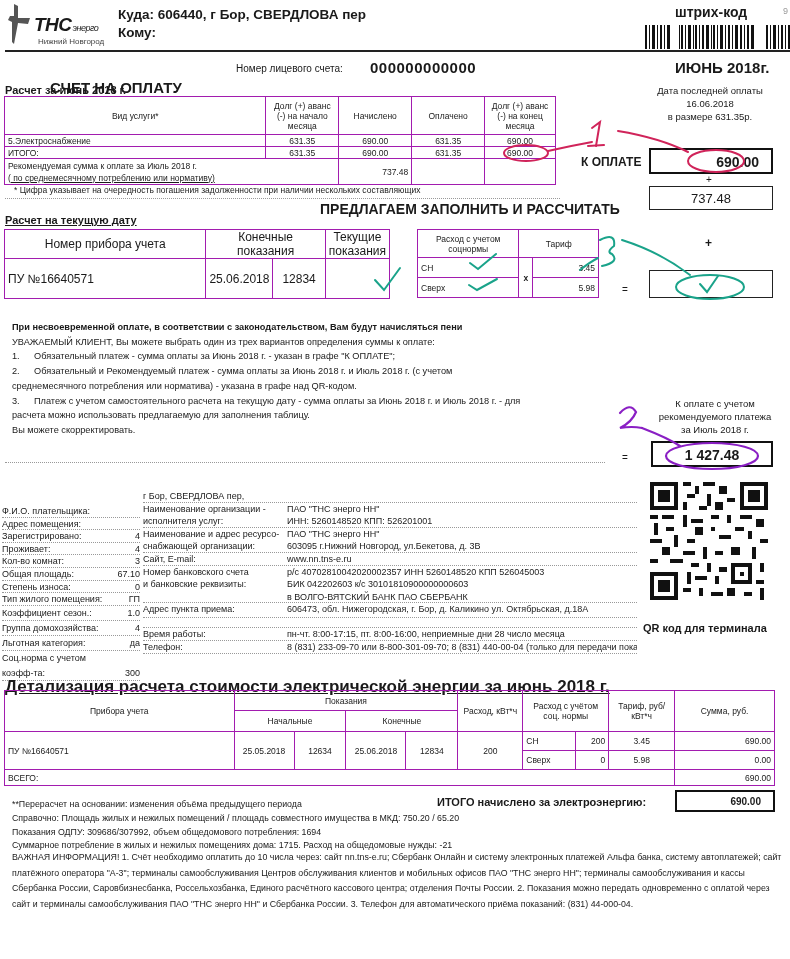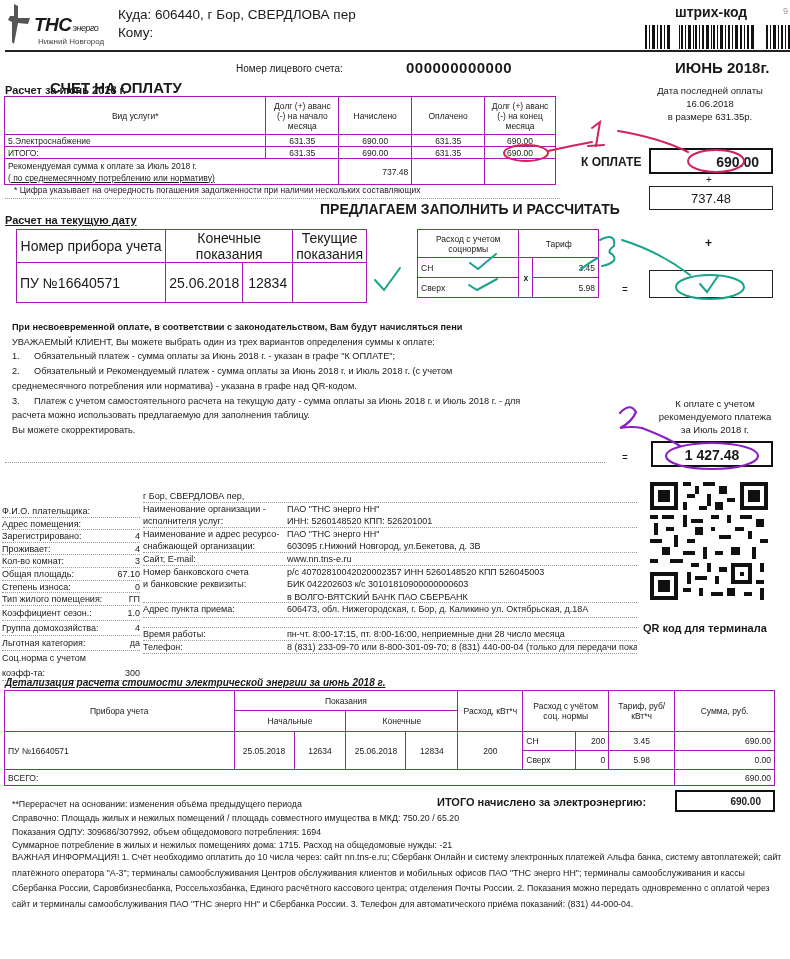--- a/index.html
+++ b/index.html
@@ -11,46 +11,46 @@
   td, th { border: 1px solid #a21caf; font-weight: normal; padding: 0 3px; }
   .num { text-align: right; }
   .ctr { text-align: center; }
 
   
   #logo { left: 8px; top: 4px; width: 105px; height: 44px; }
   #logo .mark { position: absolute; left: 0; top: 0; width: 24px; height: 40px; }
   #logo .brand { position: absolute; left: 26px; top: 10px; font-size: 19px; font-weight: bold; font-style: italic; letter-spacing: -0.5px; }
   #logo .brand small { font-size: 9px; font-style: italic; font-weight: normal; margin-left: 1px; }
   #logo .city { position: absolute; left: 30px; top: 33px; font-size: 8px; color: #444; }
-  #addr { left: 118px; top: 6px; font-size: 13.5px; font-weight: normal; line-height: 18px; }
+  #addr { left: 118px; top: 6px; font-size: 13.5px; font-weight: bold; line-height: 18px; }
   #header-rule { left: 5px; top: 50px; width: 785px; height: 2px; background: #222; }
   #barcode-label { left: 675px; top: 4px; font-size: 14px; font-weight: bold; }
   #barcode { left: 645px; top: 25px; width: 145px; height: 24px; }
   #page-mark { left: 783px; top: 6px; font-size: 9px; color: #999; }
 
   #invoice-title { left: 50px; top: 59px; font-size: 15px; font-weight: bold; margin-top: 20px; }
   #acct-label { left: 236px; top: 63px; font-size: 10px; }
-  #acct-num { left: 370px; top: 59px; font-size: 15px; font-weight: bold; letter-spacing: 0.5px; margin-left: 36px; }
+  #acct-num { left: 370px; top: 59px; font-size: 15px; font-weight: bold; letter-spacing: 0.5px; }
   #period { left: 675px; top: 59px; font-size: 15px; font-weight: bold; }
 
   #calc-title { left: 5px; top: 84px; font-size: 11px; font-weight: bold; }
   #calc-table { left: 4px; top: 96px; width: 552px; font-size: 8.5px; }
   #calc-table td { height: 12px; }
   #footnote { left: 14px; top: 185px; font-size: 8.5px; }
   #footnote-rule { left: 5px; top: 198px; width: 555px; border-top: 1px dotted #999; }
 
   #last-pay { left: 640px; top: 84px; width: 140px; text-align: center; font-size: 9.5px; line-height: 13px; }
   #topay-label { left: 581px; top: 155px; font-size: 12px; font-weight: bold; }
   #topay-box { left: 649px; top: 148px; width: 124px; height: 26px; border: 2px solid #111; font-size: 14px; font-weight: bold; text-align: right; padding: 4px 12px 0 0; }
   #plus1 { left: 706px; top: 174px; font-size: 10px; }
   #rec-box { left: 649px; top: 186px; width: 124px; height: 24px; border: 1px solid #222; font-size: 13px; text-align: center; padding-top: 4px; }
 
   #cur-title { left: 5px; top: 214px; font-size: 11px; font-weight: bold; text-decoration: underline; }
   #offer-title { left: 320px; top: 201px; font-size: 14px; font-weight: bold; }
-  #cur-table { left: 16px; top: 229px; width: 351px; font-size: 14px; }
+  #cur-table { left: 4px; top: 229px; width: 386px; font-size: 12px; }
   #cons-table { left: 417px; top: 229px; width: 182px; font-size: 8.5px; }
   #plus2 { left: 705px; top: 236px; font-size: 12px; font-weight: bold; }
   #eq1 { left: 622px; top: 284px; font-size: 10px; }
   #calc-box { left: 649px; top: 270px; width: 124px; height: 28px; border: 1px solid #222; }
 
   #notice { left: 12px; top: 320px; width: 600px; font-size: 9.2px; line-height: 14.7px; }
   #notice .warn { font-weight: bold; }
   #notice .li { padding-left: 0; }
   #notice .li .n { display: inline-block; width: 22px; }
   #notice-rule { left: 5px; top: 462px; width: 600px; border-top: 1px dotted #999; }
@@ -63,21 +63,21 @@
   #payer-info { left: 2px; top: 477px; width: 138px; font-size: 9px; margin-top: 28px; }
   #payer-info .row { display: flex; justify-content: space-between; border-bottom: 1px dotted #999; height: 12.6px; line-height: 12px; }
   #org-info { left: 143px; top: 490px; width: 494px; font-size: 9px; }
   #org-info .row { display: flex; border-bottom: 1px dotted #999; height: 12.6px; line-height: 12px; }
   #org-info .row .k { width: 144px; flex-shrink: 0; }
   #org-info .row .v { flex: 1; white-space: nowrap; overflow: hidden; }
   #qr { left: 650px; top: 482px; width: 118px; height: 118px; }
   #qr-label { left: 643px; top: 622px; font-size: 11px; font-weight: bold; }
 
   
-  #detail-title { left: 5px; top: 677px; font-size: 10px; font-weight: bold; text-decoration: underline; font-style: italic; }
+  #detail-title { left: 5px; top: 677px; font-size: 17px; font-weight: bold; text-decoration: underline; }
   #detail-table { left: 4px; top: 690px; width: 771px; font-size: 8.5px; }
   #itogo-label { left: 437px; top: 796px; font-size: 11px; font-weight: bold; }
   #itogo-box { left: 675px; top: 790px; width: 100px; height: 22px; border: 2px solid #111; font-size: 10px; font-weight: bold; text-align: right; padding: 4px 12px 0 0; }
 
   #bottom-notes { left: 12px; top: 798px; width: 770px; font-size: 8.8px; line-height: 13.8px; }
   #important { left: 12px; top: 850px; width: 775px; font-size: 8.8px; line-height: 15.6px; }
 
   
   svg.annot { position: absolute; left: 0; top: 0; pointer-events: none; }
 </style>

